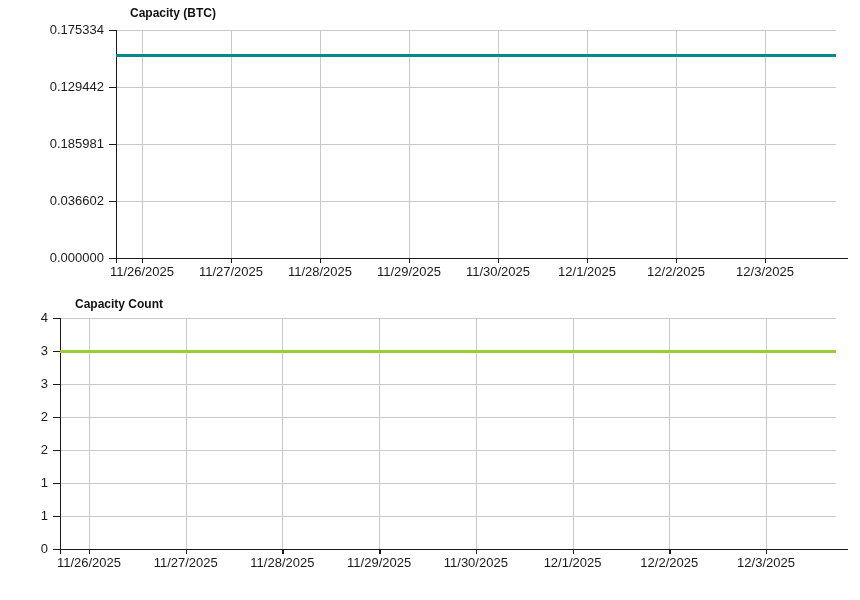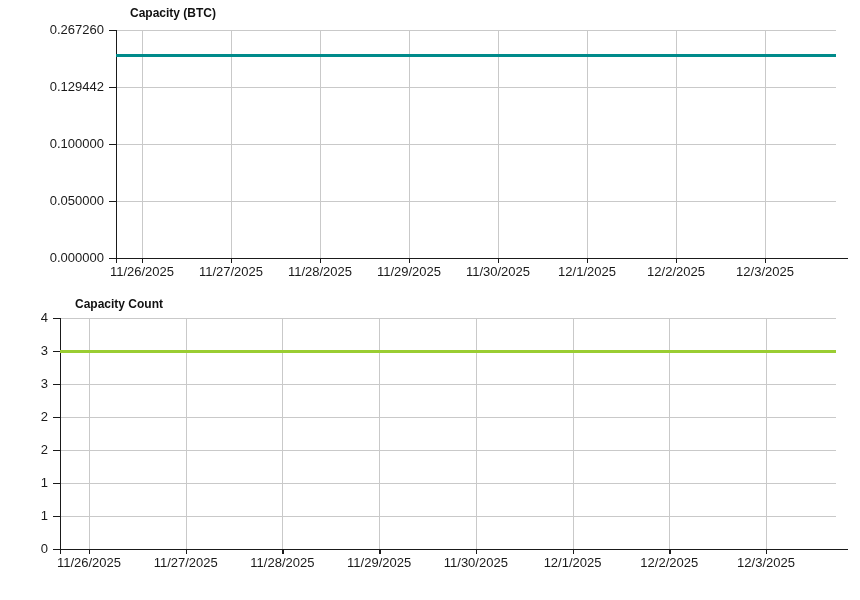--- a/index.html
+++ b/index.html
@@ -42,30 +42,30 @@
 </style>
 </head>
 <body>
 
 <div id="canvas">
   <div class="chart-title title1">Capacity (BTC)</div>
   <div class="chart-title title2">Capacity Count</div>
   <div id="chart1" class="layer">
       <div class="gridline" style="left: 116px; top: 30px; width: 720px; height: 1px; background: rgb(201, 201, 201);"></div>
       <div class="tickmark" style="left: 109px; top: 30px; width: 7px; height: 1.4px; background: rgb(26, 26, 26);"></div>
-      <div class="ytick-label" style="left: 44px; top: 22px; width: 60px;">0.267260</div>
+      <div class="ytick-label" style="left: 44px; top: 22px; width: 60px;">0.175334</div>
       <div class="gridline" style="left: 116px; top: 87px; width: 720px; height: 1px; background: rgb(201, 201, 201);"></div>
       <div class="tickmark" style="left: 109px; top: 87px; width: 7px; height: 1.4px; background: rgb(26, 26, 26);"></div>
       <div class="ytick-label" style="left: 44px; top: 79px; width: 60px;">0.129442</div>
       <div class="gridline" style="left: 116px; top: 144px; width: 720px; height: 1px; background: rgb(201, 201, 201);"></div>
       <div class="tickmark" style="left: 109px; top: 144px; width: 7px; height: 1.4px; background: rgb(26, 26, 26);"></div>
-      <div class="ytick-label" style="left: 44px; top: 136px; width: 60px;">0.100000</div>
+      <div class="ytick-label" style="left: 44px; top: 136px; width: 60px;">0.185981</div>
       <div class="gridline" style="left: 116px; top: 201px; width: 720px; height: 1px; background: rgb(201, 201, 201);"></div>
       <div class="tickmark" style="left: 109px; top: 201px; width: 7px; height: 1.4px; background: rgb(26, 26, 26);"></div>
-      <div class="ytick-label" style="left: 44px; top: 193px; width: 60px;">0.050000</div>
+      <div class="ytick-label" style="left: 44px; top: 193px; width: 60px;">0.036602</div>
       <div class="tickmark" style="left: 109px; top: 258px; width: 7px; height: 1.4px; background: rgb(26, 26, 26);"></div>
       <div class="ytick-label" style="left: 44px; top: 250px; width: 60px;">0.000000</div>
       <div class="gridline" style="left: 142px; top: 30px; width: 1px; height: 228px; background: rgb(201, 201, 201);"></div>
       <div class="tickmark" style="left: 142px; top: 258px; width: 1.4px; height: 5px; background: rgb(26, 26, 26);"></div>
       <div class="xtick-label" style="left: 97px; top: 264px; width: 90px;">11/26/2025</div>
       <div class="gridline" style="left: 231px; top: 30px; width: 1px; height: 228px; background: rgb(201, 201, 201);"></div>
       <div class="tickmark" style="left: 231px; top: 258px; width: 1.4px; height: 5px; background: rgb(26, 26, 26);"></div>
       <div class="xtick-label" style="left: 186px; top: 264px; width: 90px;">11/27/2025</div>
       <div class="gridline" style="left: 320px; top: 30px; width: 1px; height: 228px; background: rgb(201, 201, 201);"></div>
       <div class="tickmark" style="left: 320px; top: 258px; width: 1.4px; height: 5px; background: rgb(26, 26, 26);"></div>

